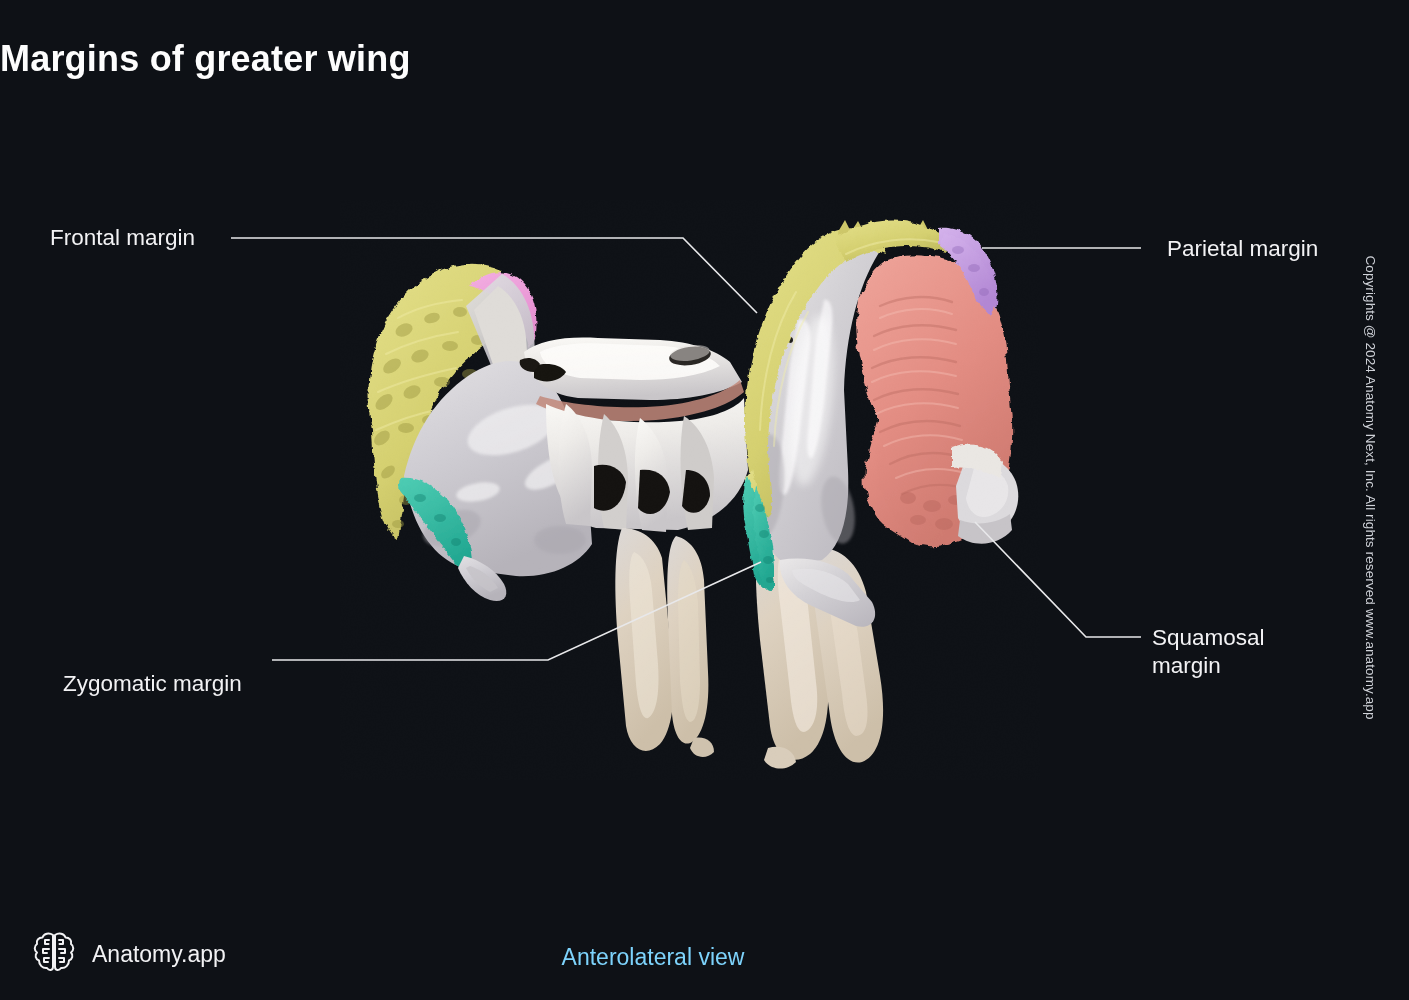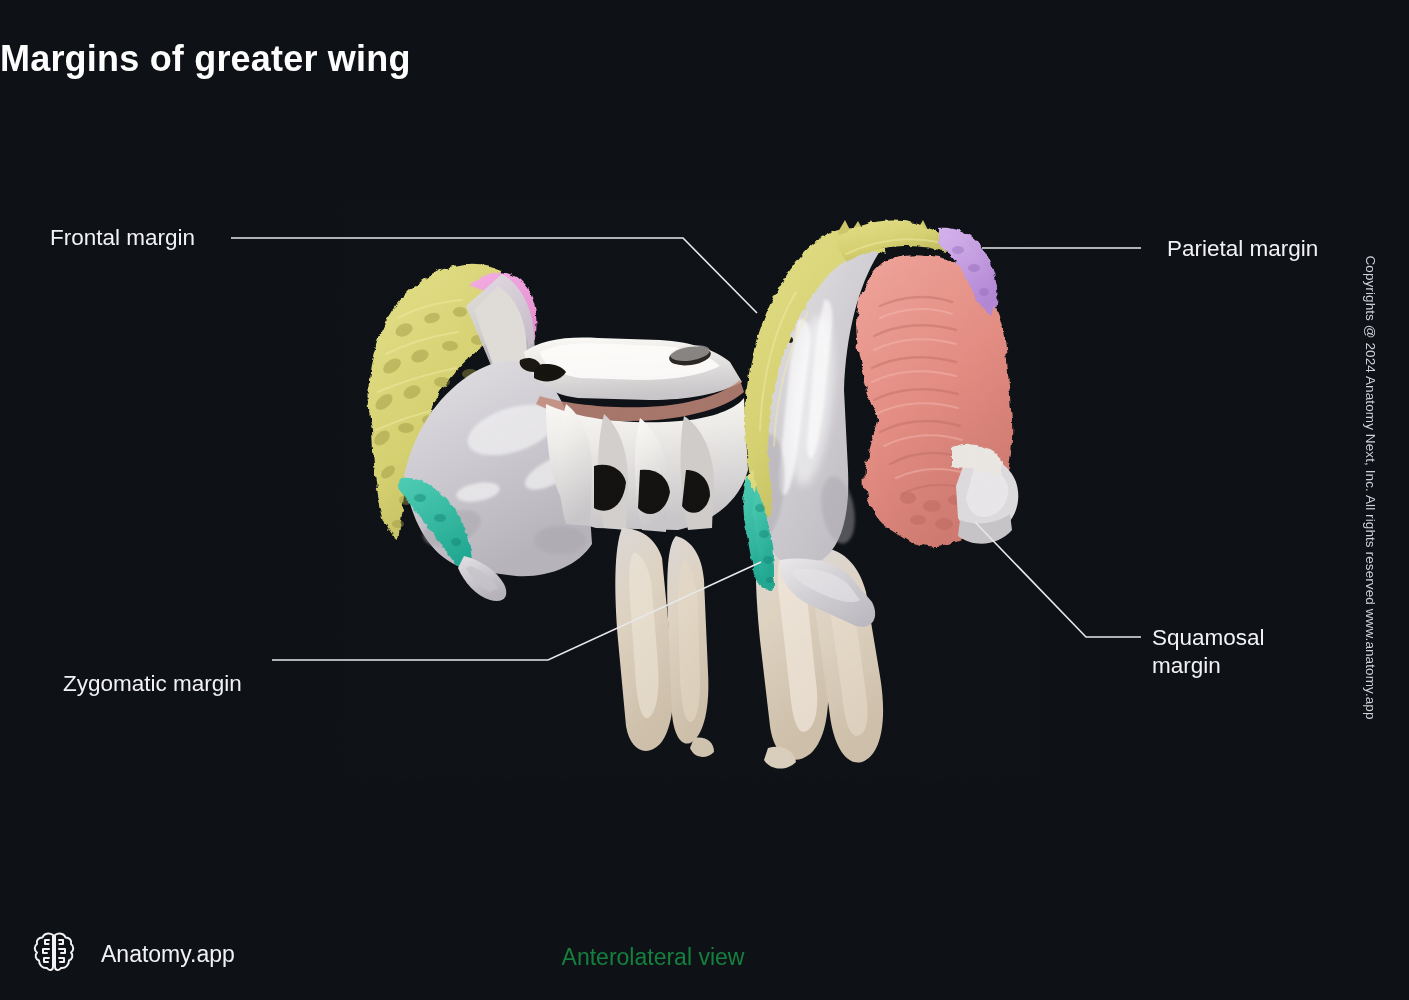--- a/index.html
+++ b/index.html
@@ -32,21 +32,21 @@
     color: #fdfdfd;
   }
   .view-caption {
     position: absolute;
     top: 944px;
     left: 0;
     width: 1306px;
     text-align: center;
     font-size: 23px;
     font-weight: 400;
-    color: #15803d;
+    color: #7dd3fc;
   }
   .label {
     position: absolute;
     font-size: 22.5px;
     line-height: 28px;
     font-weight: 400;
     color: #f2f2f4;
     white-space: pre-line;
   }
   .label.right { text-align: left; }
@@ -69,21 +69,21 @@
     text-align: center;
     letter-spacing: 0.1px;
   }
 
   .logo {
     position: absolute;
     left: 30px;
     top: 928px;
     display: flex;
     align-items: center;
-    gap: 23px;
+    gap: 14px;
   }
   .logo-text {
     font-size: 23px;
     color: #f2f2f4;
     font-weight: 400;
   }
 
   svg.leaders, svg.anat {
     position: absolute;
     left: 0; top: 0;

